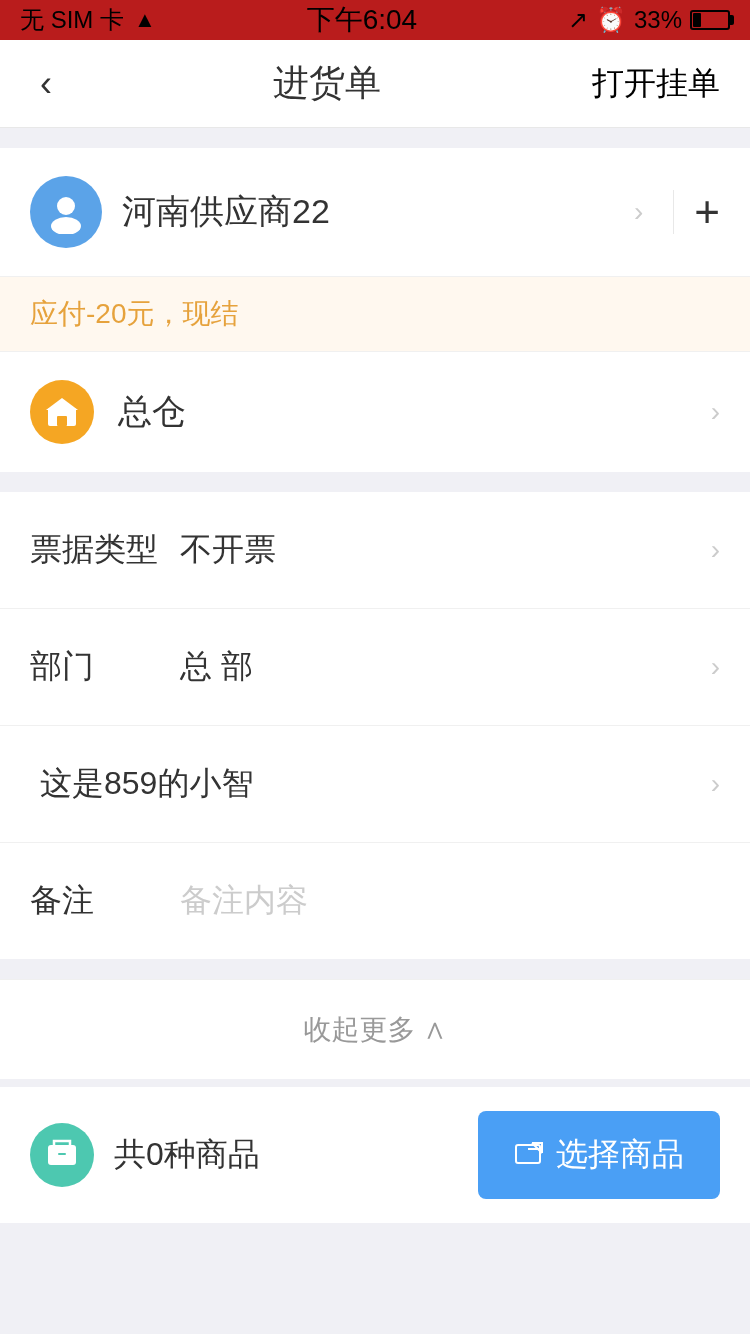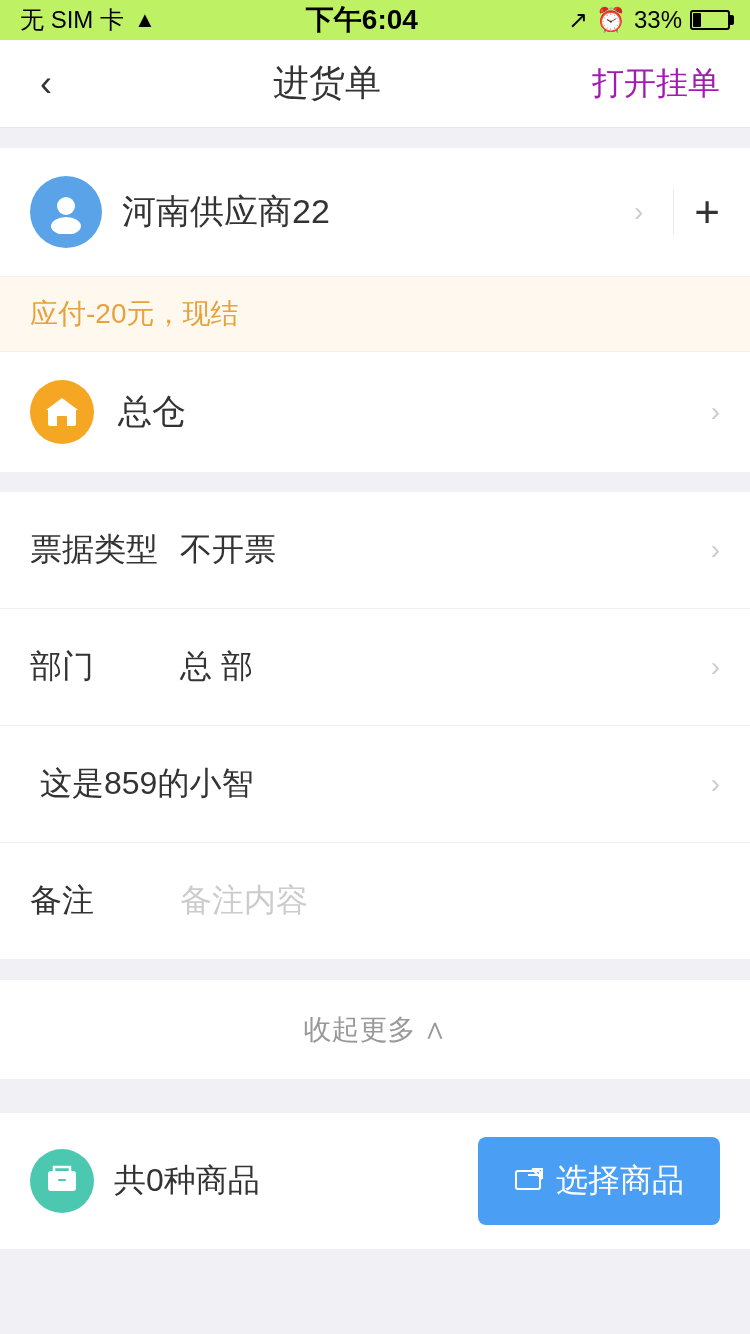--- a/index.html
+++ b/index.html
@@ -8,31 +8,31 @@
       font-family: -apple-system, "PingFang SC", "Helvetica Neue", Arial, sans-serif;
       background: #f0f0f5;
       width: 750px;
       min-height: 1334px;
       overflow-x: hidden;
       font-size: 32px;
     }
 
     
     .status-bar {
-      background: #bef264;
+      background: #b91c1c;
       height: 40px;
       display: flex;
       align-items: center;
       justify-content: space-between;
       padding: 0 20px;
       font-size: 24px;
       color: #000;
     }
     .status-bar-left { display: flex; align-items: center; gap: 10px; }
-    .status-bar-center { font-weight: 700; font-size: 28px; }
+    .status-bar-center { font-weight: 400; font-size: 28px; }
     .status-bar-right { display: flex; align-items: center; gap: 8px; font-size: 24px; }
     .battery-icon {
       display: inline-block;
       width: 40px; height: 20px;
       border: 2px solid #000;
       border-radius: 3px;
       position: relative;
       vertical-align: middle;
     }
     .battery-icon::after {
@@ -68,21 +68,21 @@
       cursor: pointer;
       padding: 10px;
     }
     .nav-title {
       font-size: 36px;
       font-weight: 500;
       color: #333;
     }
     .nav-action {
       font-size: 32px;
-      color: #a21caf;
+      color: #000000;
       cursor: pointer;
     }
 
     
     .section-divider {
       height: 20px;
       background: #f0f0f5;
     }
 
     
@@ -209,21 +209,21 @@
     }
     .collapse-btn {
       font-size: 28px;
       color: #999;
       cursor: pointer;
     }
 
     
     .bottom-bar {
       background: #fff;
-      margin-top: 34px;
+      margin-top: 8px;
       display: flex;
       align-items: center;
       padding: 24px 30px;
       min-height: 100px;
     }
     .product-icon {
       width: 64px; height: 64px;
       border-radius: 50%;
       background: #4dc8b0;
       display: flex; align-items: center; justify-content: center;

